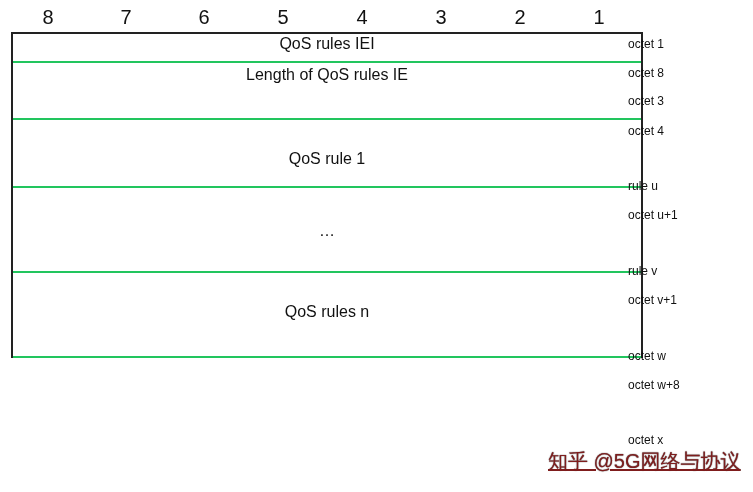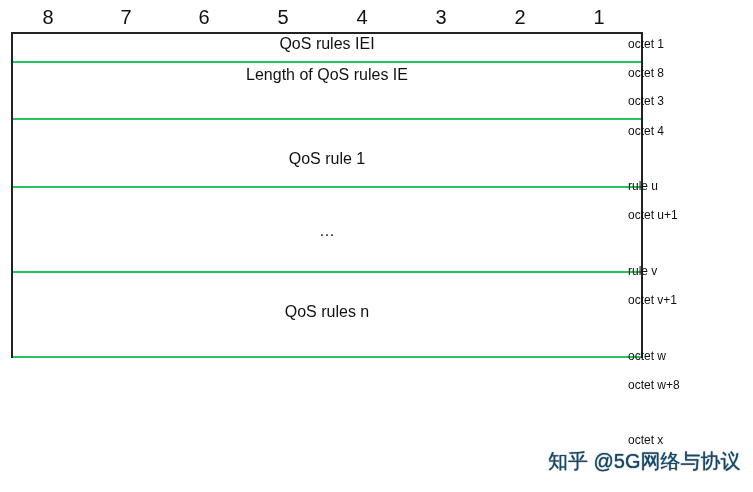--- a/index.html
+++ b/index.html
@@ -3,22 +3,22 @@
 <meta charset="utf-8">
 <style>
   html, body { margin:0; padding:0; background:#ffffff; }
   body { width:753px; height:492px; position:relative; overflow:hidden;
          font-family:"Liberation Sans", sans-serif; color:#111; }
   .bit { position:absolute; top:6px; font-size:20px; width:30px; text-align:center; }
   .table { position:absolute; left:11px; top:32px; width:628px; border:2px solid #222; border-bottom:none; box-sizing:content-box; }
   .row { position:relative; border-bottom:2px solid #22c55e; box-sizing:border-box; display:flex; justify-content:center; font-size:16px; }
   .row span { position:absolute; left:0; right:0; text-align:center; }
   .octet { position:absolute; left:628px; font-size:12px; white-space:nowrap; }
-  .wm { position:absolute; left:548px; top:448px; font-size:20px; color:#0c4a6e;
-        text-shadow:0 0 1px #777, 0 0 1px #777; letter-spacing:0px; white-space:nowrap; }
+  .wm { position:absolute; left:548px; top:448px; font-size:20px; color:#7f1d1d;
+        text-shadow:0 0 1px #777, 0 0 1px #777; letter-spacing:0px; white-space:nowrap;text-decoration:underline; }
 </style>
 </head>
 <body>
 
 <div>
   <div class="bit" style="left:33px">8</div>
   <div class="bit" style="left:111px">7</div>
   <div class="bit" style="left:189px">6</div>
   <div class="bit" style="left:268px">5</div>
   <div class="bit" style="left:347px">4</div>

